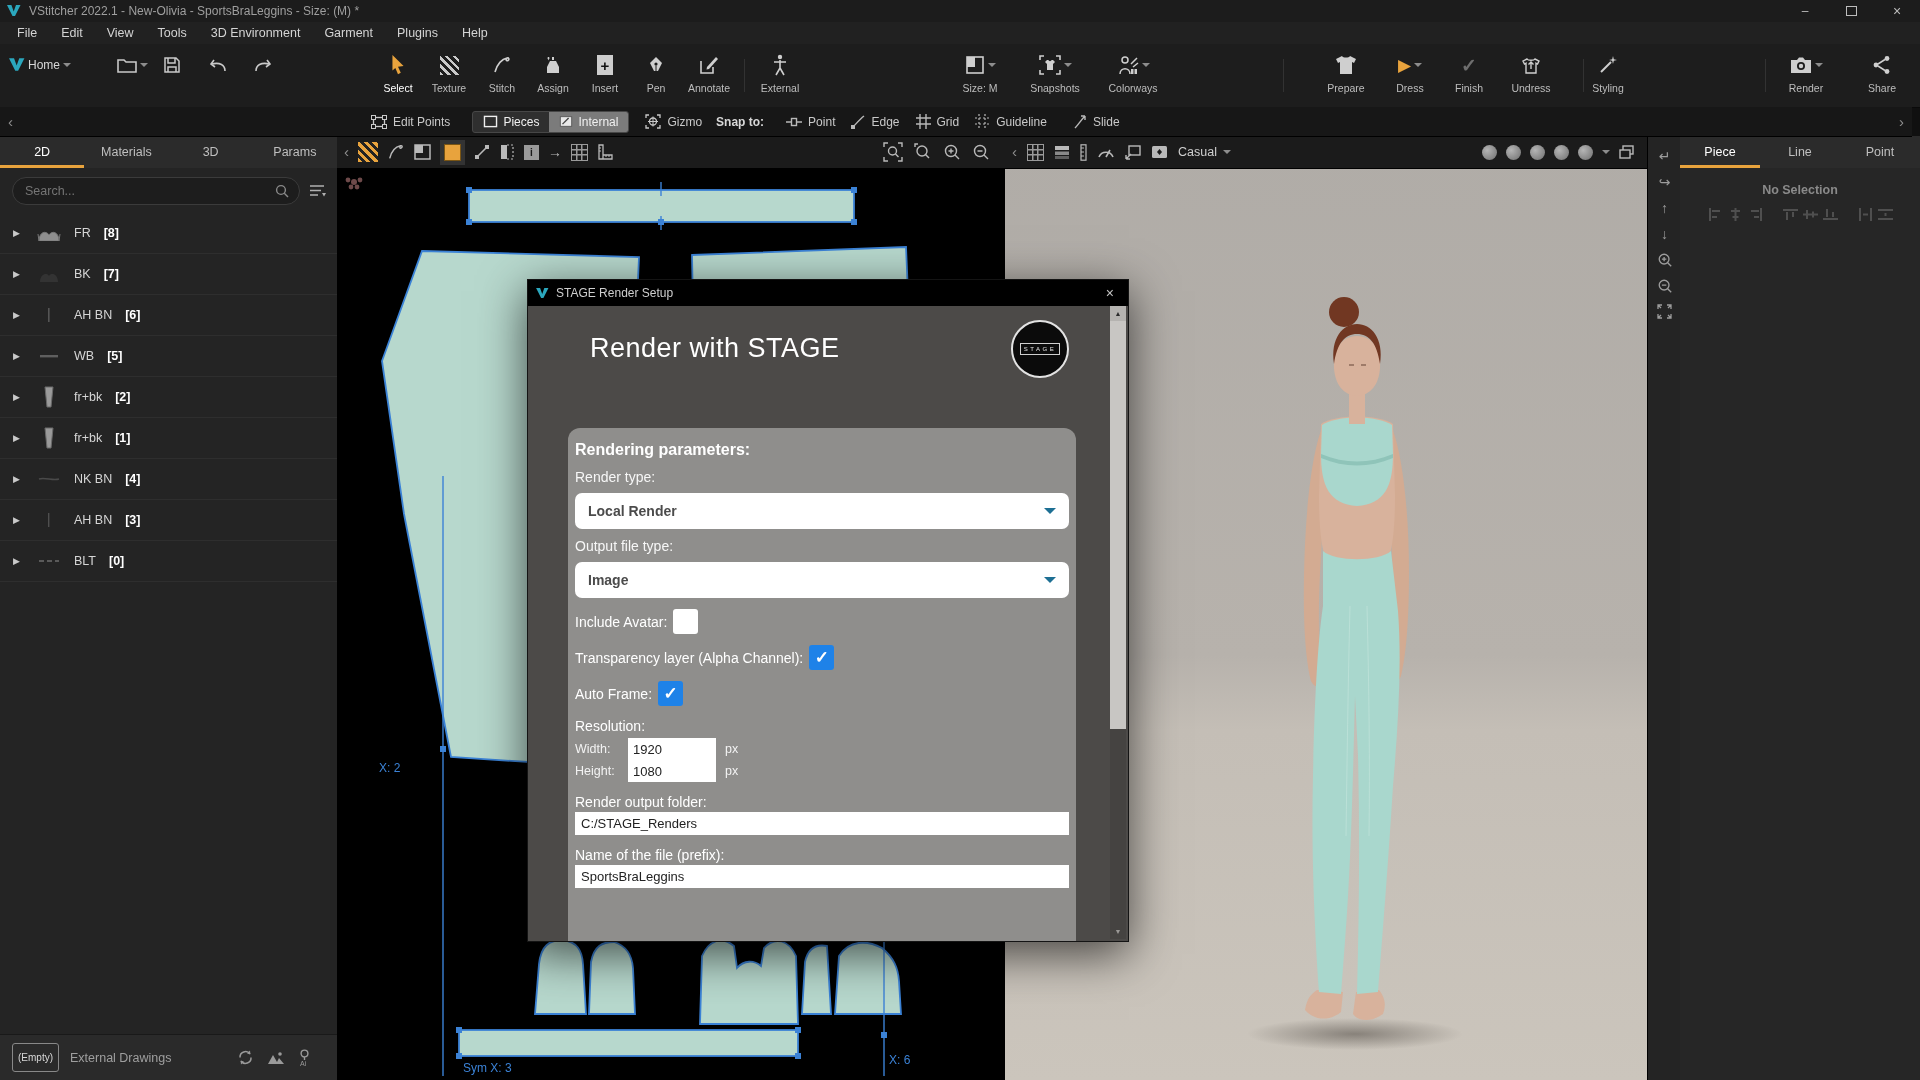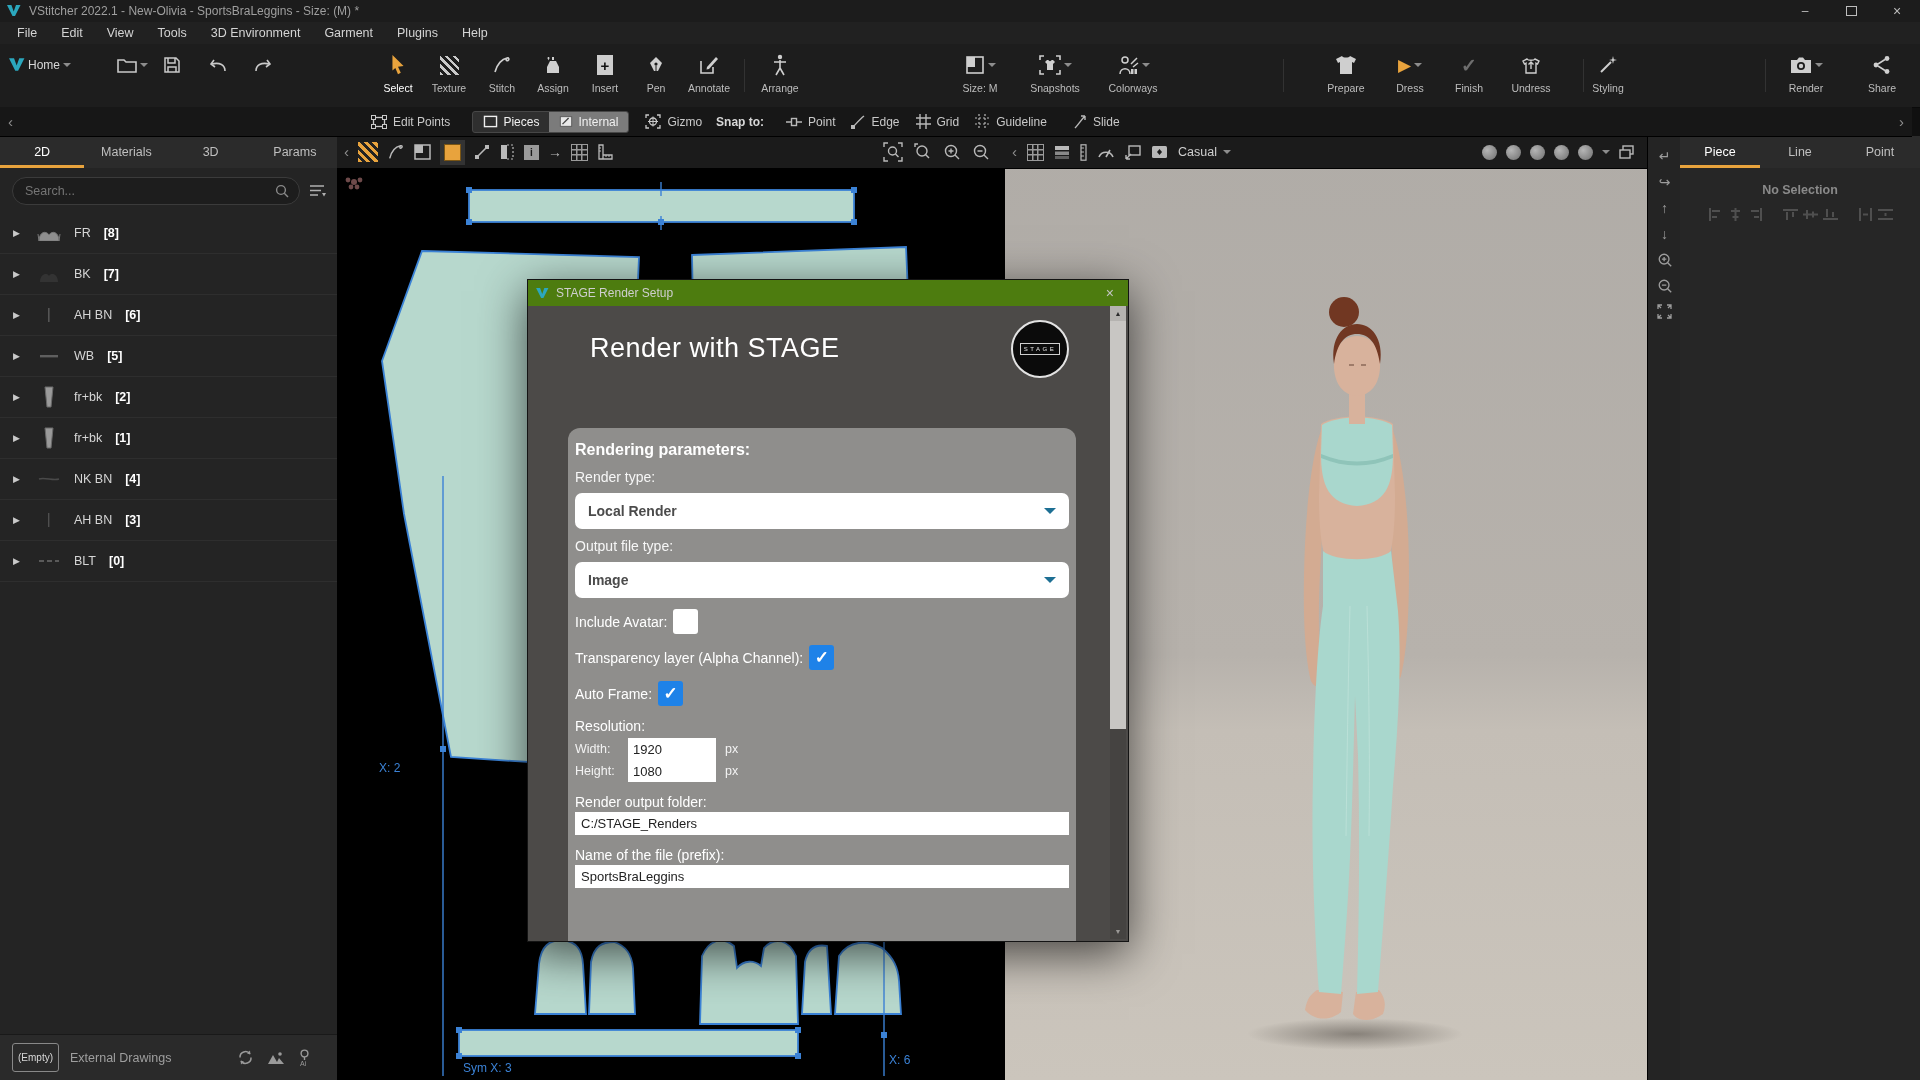--- a/index.html
+++ b/index.html
@@ -112,21 +112,21 @@
   .g-ret::before{content:"↵"} .g-curv::before{content:"↪"}
   .g-up::before{content:"↑"} .g-down::before{content:"↓"}
   .rpanel{position:absolute;top:136px;left:1680px;right:0;bottom:0;background:#262626}
   .nosel{text-align:center;margin-top:15px;color:#8a8a8a;font-weight:bold;font-size:12.5px}
   .alignrow{display:flex;justify-content:center;gap:5px;margin-top:11px}
   .alignrow .gap{width:10px}
 
   
   .dialog{position:absolute;left:527px;top:279px;width:600px;height:661px;z-index:10;
           box-shadow:0 12px 44px rgba(0,0,0,.65);border:1px solid #141414;background:#4c4a48}
-  .dtitle{height:26px;background:#4d7c0f;display:flex;align-items:center;padding:0 8px;gap:7px}
+  .dtitle{height:26px;background:#000000;display:flex;align-items:center;padding:0 8px;gap:7px}
   .dtitle .t{font-size:12px;color:#cfcfcf}
   .dx{margin-left:auto;color:#c5c5c5;font-size:14px;padding:0 6px}
   .dbody{position:absolute;top:26px;left:0;right:19px;bottom:0;background:#4c4a48}
   .dhead{position:absolute;top:27px;left:62px;font-size:27px;color:#fff;letter-spacing:.5px}
   .slogo{position:absolute;top:14px;right:40px;width:54px;height:54px;border-radius:50%;
          background:#0b0b0b;border:2px solid #e3e3e3;display:grid;place-items:center}
   .slogo .inner{border:1px solid #cfcfcf;padding:2px 3px;font-size:6px;letter-spacing:2.5px;color:#e2e2e2}
   .params{position:absolute;left:40px;right:33px;top:122px;bottom:0;background:#8f8e8c;
           border-radius:12px 12px 0 0;padding:13px 7px;color:#fff;box-sizing:border-box}
   .sect{font-size:16px;font-weight:bold;margin:0 0 10px}
@@ -282,21 +282,21 @@
     <span class="lbl">Annotate</span>
   </div>
   <div class="tdiv" style="left:744px"></div>
   <div class="tbtn" style="left:780px">
     <div class="ic">
         <svg width="16" height="22" viewBox="0 0 16 22">
           <circle cx="8" cy="3" r="2.2" fill="#cfcfcf"></circle>
           <path d="M8,6 L8,14 M2,8 L14,8 M8,14 L4,21 M8,14 L12,21" stroke="#cfcfcf" stroke-width="1.6" fill="none"></path>
         </svg>
       </div>
-    <span class="lbl">Arrange</span>
+    <span class="lbl">External</span>
   </div>
 
   <div class="tbtn" style="left:980px">
     <div class="ic">
         <svg width="20" height="20" viewBox="0 0 20 20">
           <rect x="2" y="2" width="16" height="16" fill="none" stroke="#cfcfcf" stroke-width="1.6"></rect>
           <rect x="2" y="2" width="8" height="10" fill="#cfcfcf"></rect>
         </svg>
         <div class="dda"></div>
       </div>

